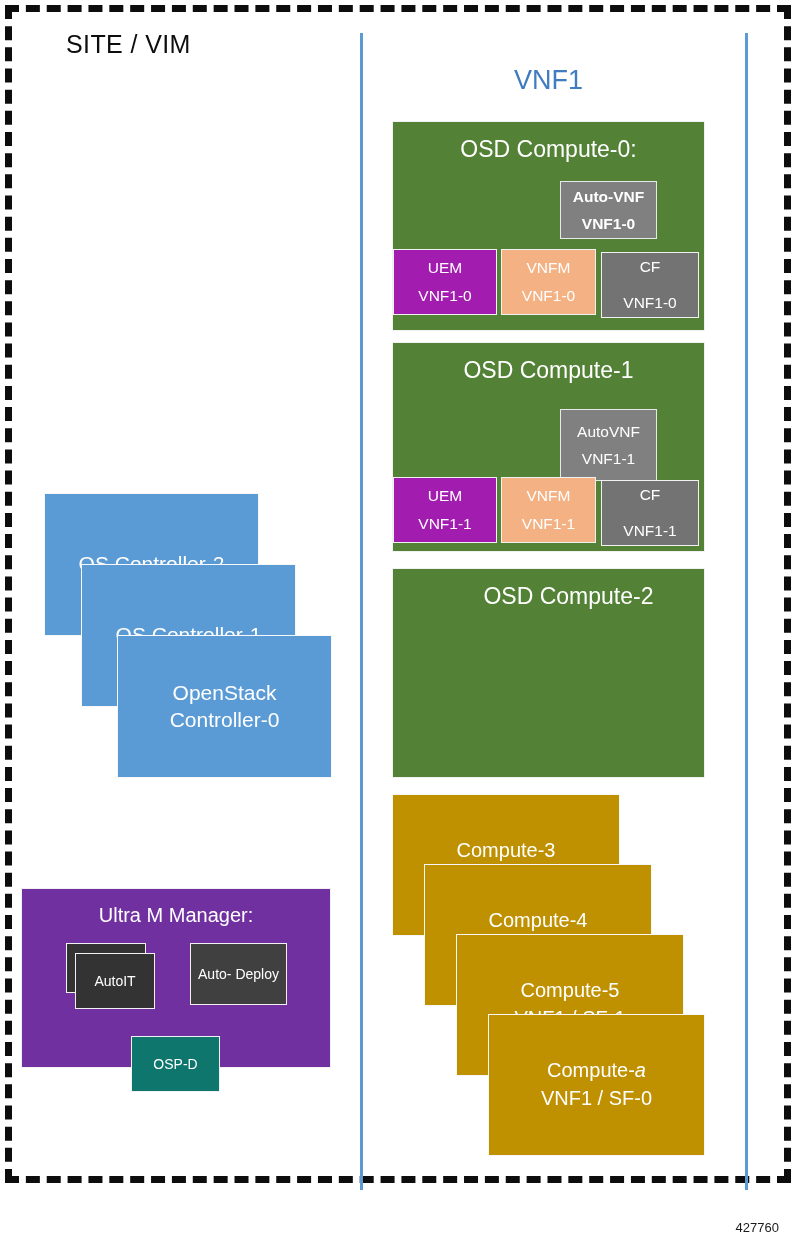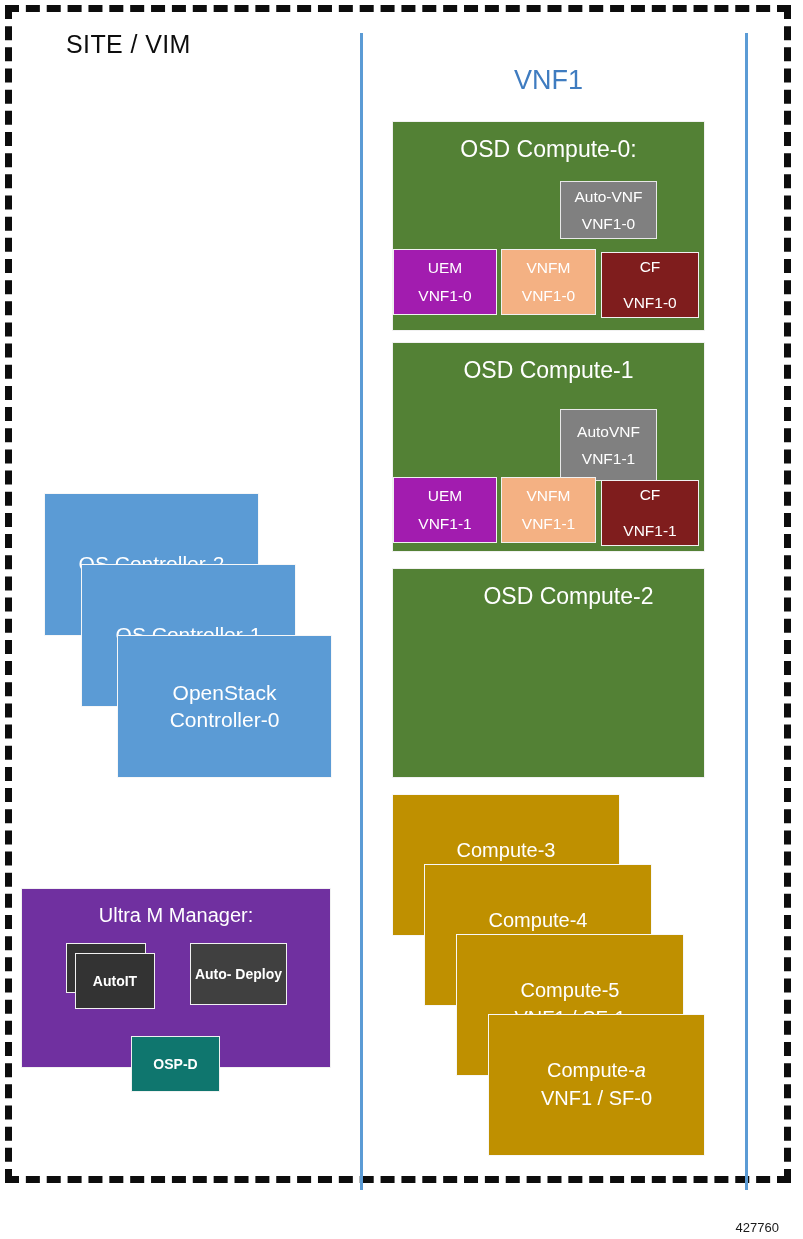--- a/index.html
+++ b/index.html
@@ -84,35 +84,35 @@
   
   .autovnf {
     background: #808080;
     border: 1px solid #e8e8e8;
     font-size: 15.5px;
     display: flex;
     flex-direction: column;
     justify-content: center;
     gap: 7px;
   }
-  #autovnf-0 { left: 560px; top: 181px; width: 97px; height: 58px; }
+  #autovnf-0 { left: 560px; top: 181px; width: 97px; height: 58px; font-weight: bold; }
   #autovnf-1 { left: 560px; top: 409px; width: 97px; height: 72px; }
 
   
   .vm {
     border: 1px solid #f1f1f1;
     font-size: 15.5px;
     display: flex;
     flex-direction: column;
     justify-content: center;
     gap: 8px;
   }
   .vm-uem  { background: #a21caf; }
   .vm-vnfm { background: #f4b183; }
-  .vm-cf   { background: #7f1d1d; gap: 16px; }
+  .vm-cf   { background: #737373; gap: 16px; }
 
   #uem-0  { left: 393px; top: 249px; width: 104px; height: 66px; }
   #vnfm-0 { left: 501px; top: 249px; width: 95px;  height: 66px; }
   #cf-0   { left: 601px; top: 252px; width: 98px;  height: 66px; }
 
   #uem-1  { left: 393px; top: 477px; width: 104px; height: 66px; }
   #vnfm-1 { left: 501px; top: 477px; width: 95px;  height: 66px; }
   #cf-1   { left: 601px; top: 480px; width: 98px;  height: 66px; }
 
   
@@ -143,21 +143,20 @@
   .mini {
     position: absolute;
     box-sizing: border-box;
     color: #ffffff;
     font-size: 14px;
     display: flex;
     align-items: center;
     justify-content: center;
     text-align: center;
     line-height: 1.3;
-    font-weight: bold;
   }
   .mini-shadow {
     position: absolute;
     box-sizing: border-box;
     border: 1px solid #f1f1f1;
   }
 
   
   #autoit-shadow { left: 66px; top: 943px; width: 80px; height: 50px; background: #333333; }
   #autoit        { left: 75px; top: 953px; width: 80px; height: 56px; background: #333333;

